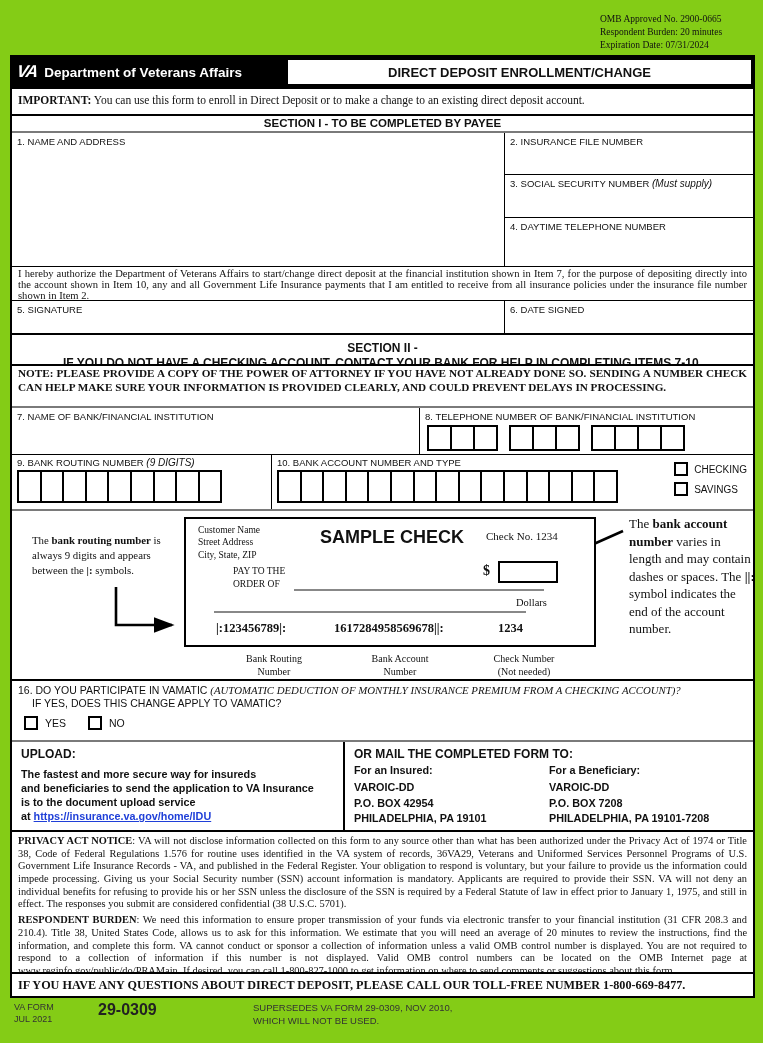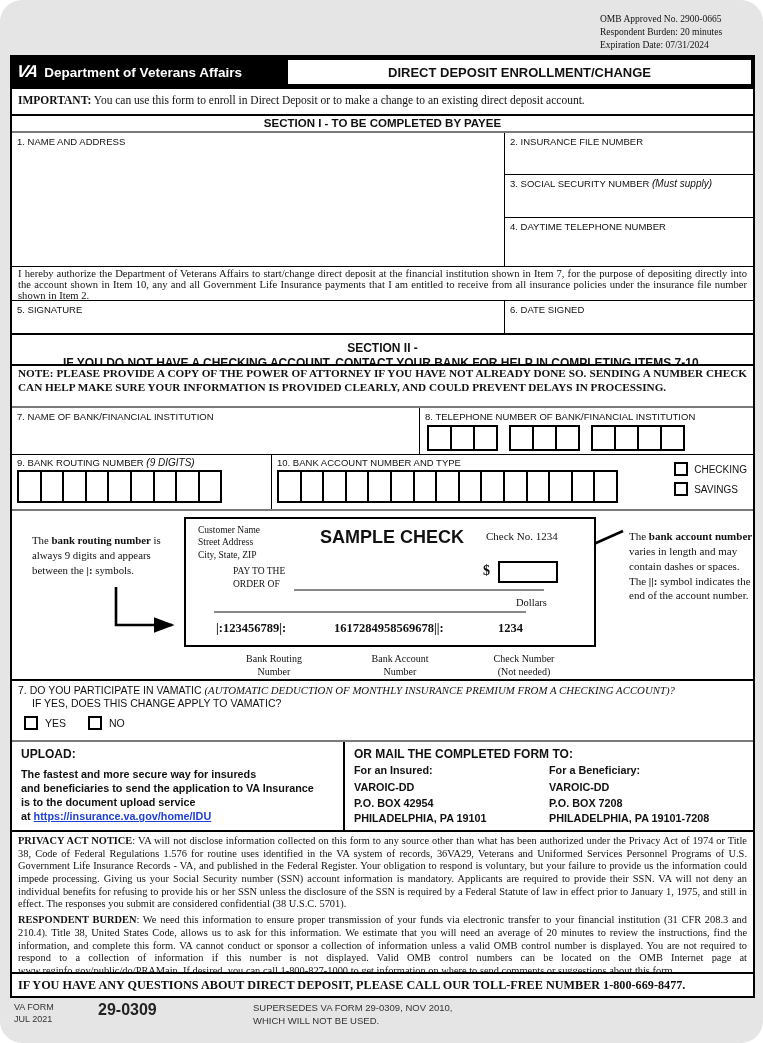--- a/index.html
+++ b/index.html
@@ -1,18 +1,18 @@
 <!DOCTYPE html>
 <html><head>
 <meta charset="utf-8">
 <style>
   * { margin:0; padding:0; box-sizing:border-box; }
   body { background:#fff; width:763px; height:1043px; position:relative;
          font-family:"Liberation Sans", sans-serif; color:#111; }
-  .page { position:absolute; inset:0; background:#e5e5e5;border-radius:22px; }
+  .page { position:absolute; inset:0; background:#84cc16; }
 
   
   .omb { position:absolute; top:13px; left:600px; font-family:"Liberation Serif", serif;
          font-size:9.5px; line-height:1.35; }
 
   
   .form { position:absolute; left:10px; top:55px; width:745px; }
   .headerbar { height:34px; background:#000; display:flex; align-items:stretch; }
   .logo-area { width:276px; display:flex; align-items:center; gap:7px; padding-left:7px; }
   .va-logo { color:#fff; font-weight:bold; font-style:italic; font-size:17px; letter-spacing:-1px;
@@ -70,21 +70,21 @@
   .digit-row .dbox:first-child { margin-left:0; }
   .acct-type { position:absolute; right:6px; top:7px; font-size:10px; }
   .acct-line { display:flex; align-items:center; gap:6px; margin-bottom:6px; }
   .cb { width:14px; height:14px; border:2px solid #000; display:inline-block; background:#fff; }
 
   
   .check-row { height:170px; border-bottom:2px solid #000;
                font-family:"Liberation Serif", serif; }
   .left-note { position:absolute; left:20px; top:22px; width:148px; font-size:10.8px;
                line-height:1.38; }
-  .right-note { position:absolute; left:617px; top:18px; width:126px; font-size:11px;
+  .right-note { position:absolute; left:617px; top:4px; width:126px; font-size:13px;
                 line-height:1.35; }
   .check-box { position:absolute; left:172px; top:6px; width:412px; height:130px;
                border:2px solid #000; background:#fff; }
   .cust { position:absolute; left:12px; top:5px; font-size:9.5px; line-height:1.3; }
   .sample-title { position:absolute; left:106px; top:8px; width:200px; text-align:center;
                   font-family:"Liberation Sans", sans-serif; font-weight:bold; font-size:18px; }
   .checkno { position:absolute; left:300px; top:11px; font-size:11px; }
   .payto { position:absolute; left:47px; top:46px; font-size:9.5px; line-height:1.4; }
   .pay-line { position:absolute; left:108px; top:70px; width:250px; height:2px; background:#888; }
   .dollar { position:absolute; left:297px; top:44px; font-size:14px; font-weight:bold; }
@@ -315,21 +315,21 @@
             <div>Check Number</div>
             <div>(Not needed)</div>
           </div>
 
         <div class="right-note">
           <span>The </span><b>bank account number</b><span> varies in length and may contain dashes or spaces. The </span><b>||:</b><span> symbol indicates the end of the account number.</span>
         </div>
       </div>
 
       <div class="row item11">
-        <div><span>7. DO YOU PARTICIPATE IN VAMATIC </span><span class="v-it">(AUTOMATIC DEDUCTION OF MONTHLY INSURANCE PREMIUM FROM A CHECKING ACCOUNT)?</span></div>
+        <div><span>16. DO YOU PARTICIPATE IN VAMATIC </span><span class="v-it">(AUTOMATIC DEDUCTION OF MONTHLY INSURANCE PREMIUM FROM A CHECKING ACCOUNT)?</span></div>
         <div class="line2-indent">IF YES, DOES THIS CHANGE APPLY TO VAMATIC?</div>
         <div class="yn-row">
           <span class="yn">
             <span class="cb"></span>
             <span>YES</span>
           </span>
           <span class="yn">
             <span class="cb"></span>
             <span>NO</span>
           </span>

